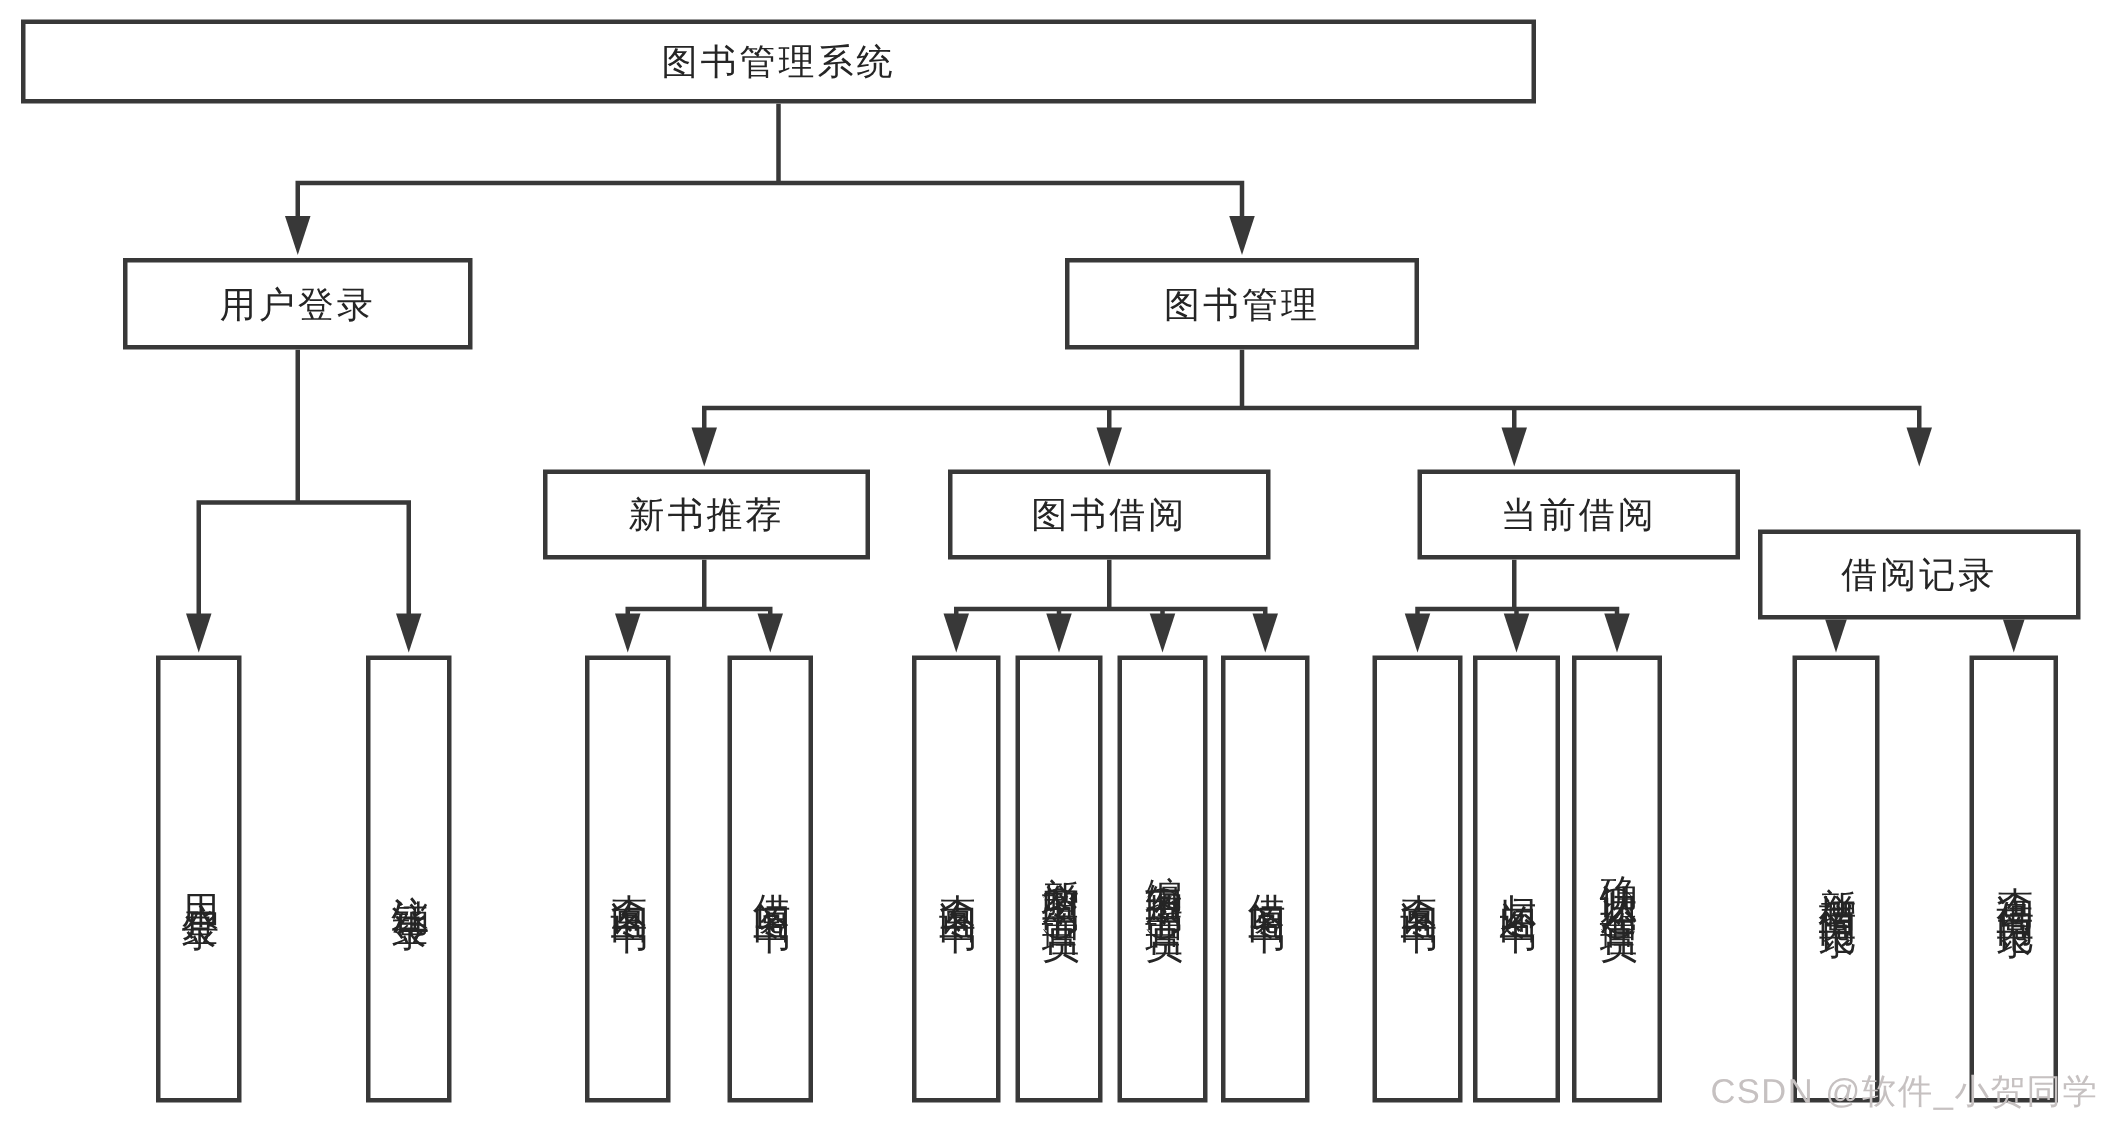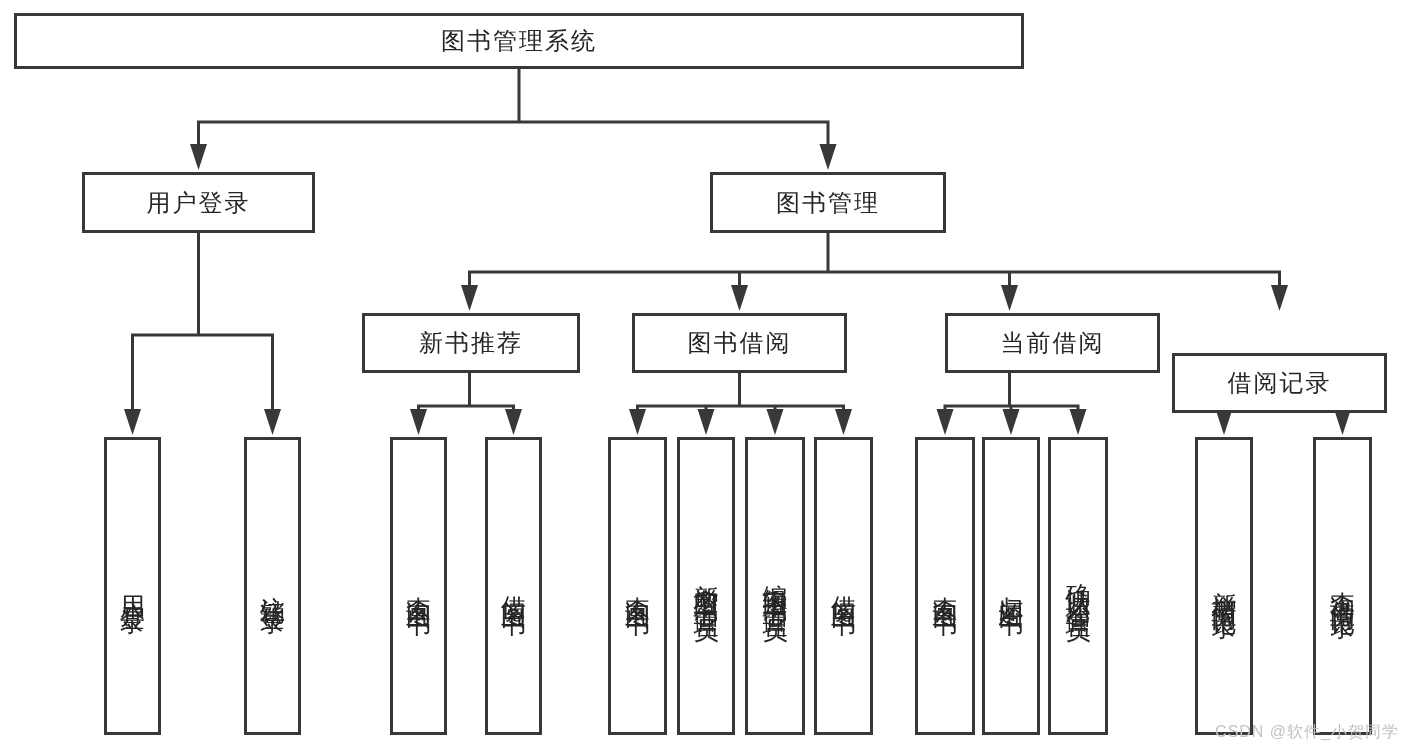--- a/index.html
+++ b/index.html
@@ -37,21 +37,21 @@
     text-orientation: mixed;
     font-size: 25px;
     line-height: 1;
     letter-spacing: 5px;
     white-space: nowrap;
   }
   #watermark {
     position: absolute;
     right: 6px;
     bottom: 4px;
-    font-size: 16px;
+    font-size: 23px;
     color: #c6c1c1;
     letter-spacing: 1px;
     white-space: nowrap;
     pointer-events: none;
   }
 </style>
 </head>
 <body>
 
 <div id="canvas">

